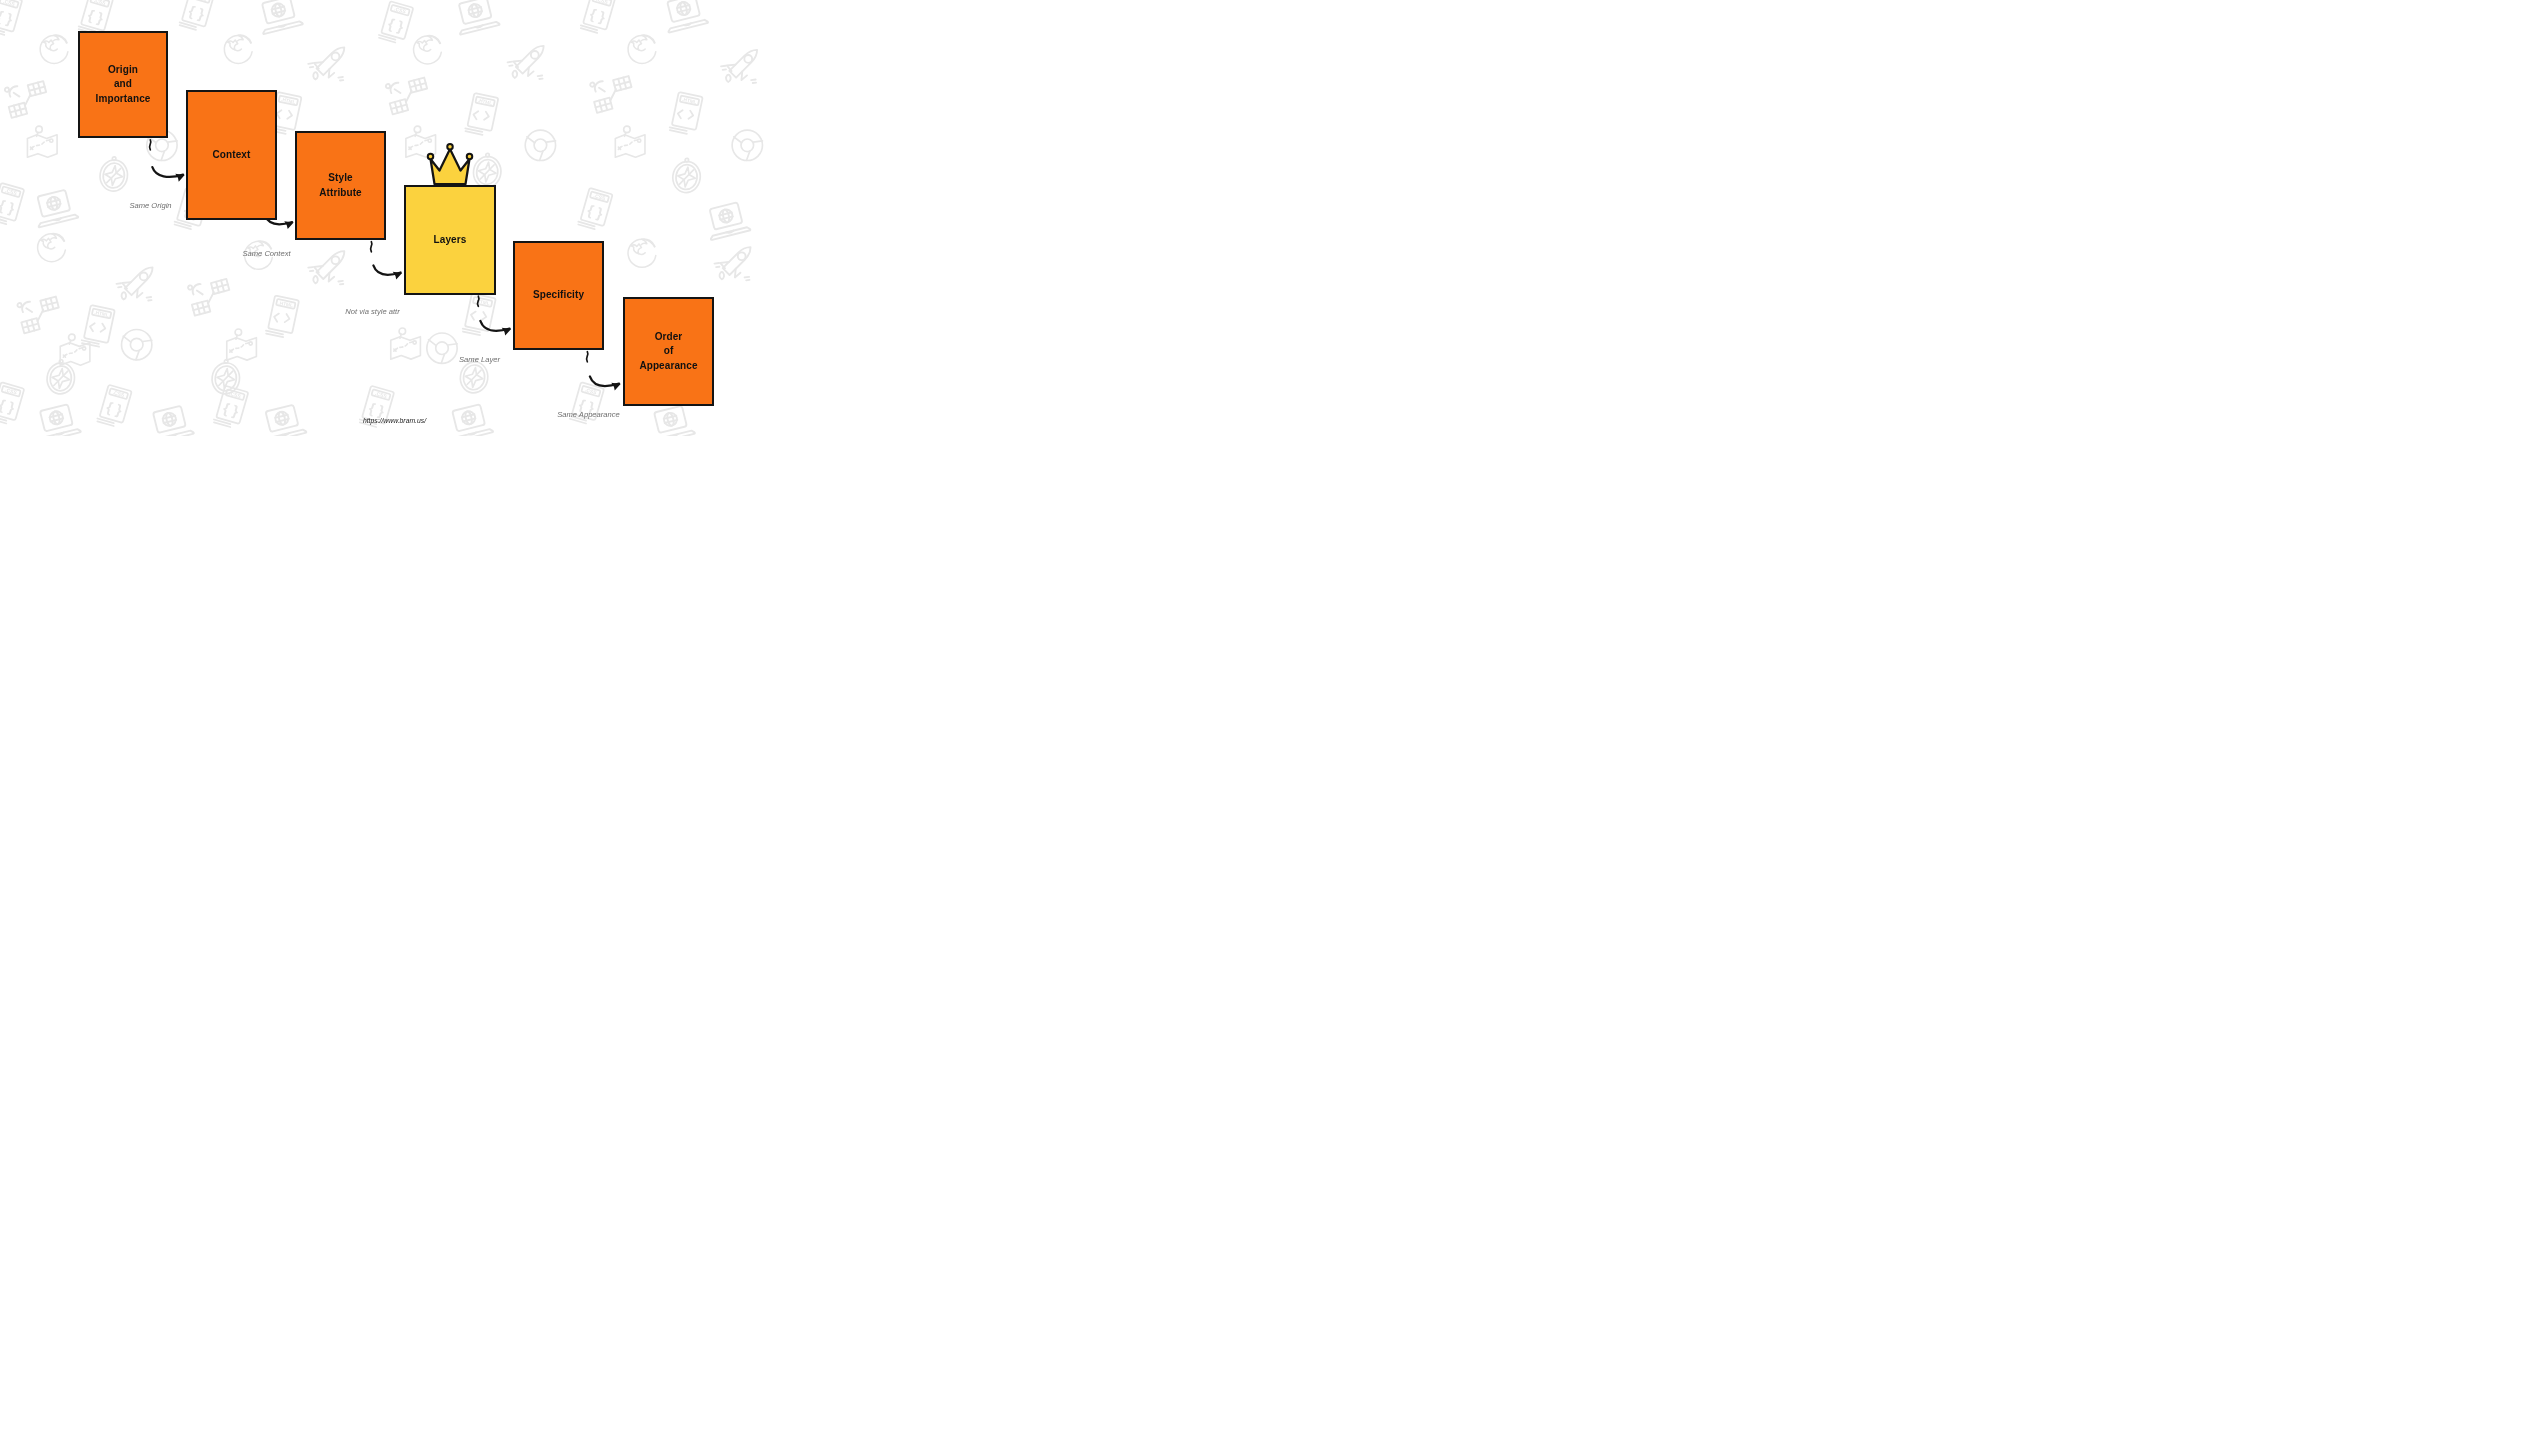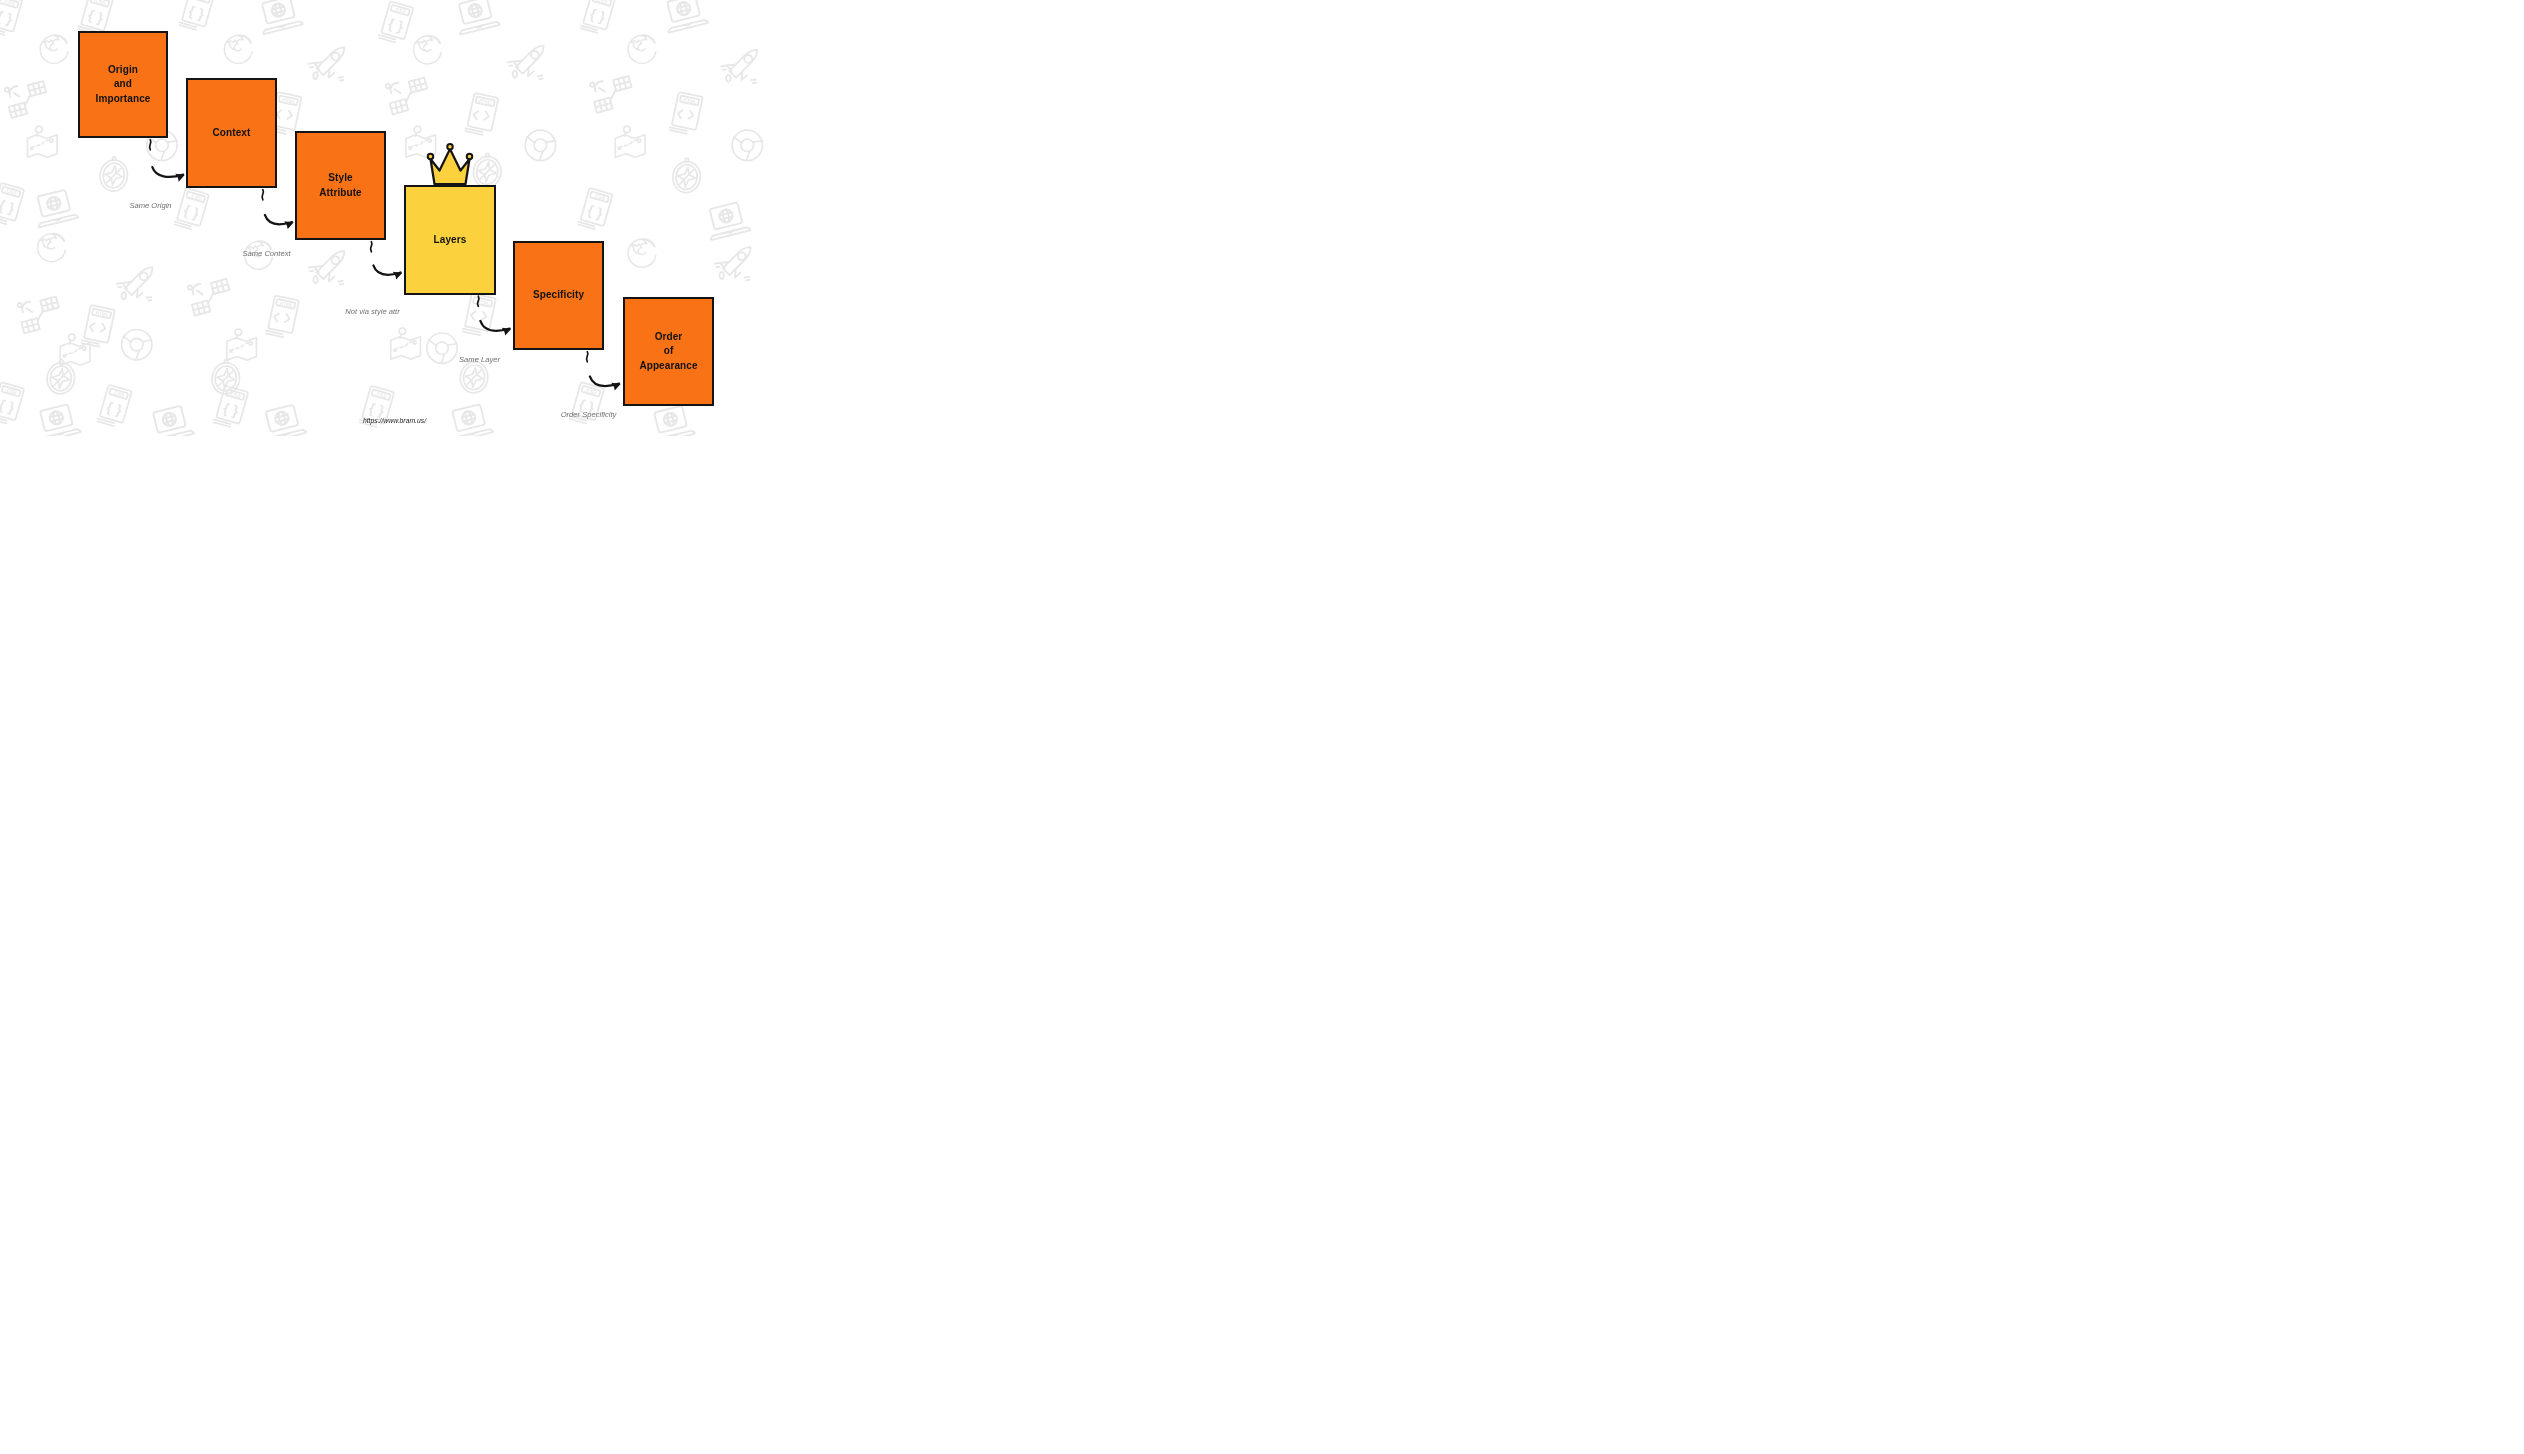--- a/index.html
+++ b/index.html
@@ -214,21 +214,21 @@
         <path d="M1168 746 C 1175 766, 1197 769, 1226 760" fill="none" stroke="#141414" stroke-width="4.4" stroke-linecap="round"></path>
         <path d="M0 0 L-17 -8 Q-13 1 -15 9 Z" fill="#141414" transform="translate(1229,761) rotate(-17)"></path>
       </g>
     </svg>
 
   <div class="box" style="left:78px;top:31px;width:90px;height:107px">
     <span class="box-label">Origin
 and
 Importance</span>
   </div>
-  <div class="box" style="left:186px;top:78px;width:91px;height:110px">
+  <div class="box" style="left:186px;top:90px;width:91px;height:130px">
     <span class="box-label">Context</span>
   </div>
   <div class="box" style="left:295px;top:131px;width:91px;height:109px">
     <span class="box-label">Style
 Attribute</span>
   </div>
   <div class="box highlight" style="left:404px;top:185px;width:92px;height:110px">
     <span class="box-label">Layers</span>
   </div>
   <div class="box" style="left:513px;top:241px;width:91px;height:109px">
@@ -244,17 +244,17 @@
     <path d="M20 84 L12 34 L30 57 L51 14 L72 57 L90 34 L82 84 Z" fill="#FBD23E" stroke="#141414" stroke-width="4.5" stroke-linejoin="round" class="crown-body"></path>
     <circle cx="12" cy="29" r="5.5" fill="#FBD23E" stroke="#141414" stroke-width="4" class="crown-tip"></circle>
     <circle cx="51" cy="9.5" r="5.5" fill="#FBD23E" stroke="#141414" stroke-width="4" class="crown-tip"></circle>
     <circle cx="90" cy="29" r="5.5" fill="#FBD23E" stroke="#141414" stroke-width="4" class="crown-tip"></circle>
   </svg>
 
   <div class="conn-label" style="left:95px;top:156px">Same Origin</div>
   <div class="conn-label" style="left:211px;top:204px">Same Context</div>
   <div class="conn-label" style="left:317px;top:262px">Not via style attr</div>
   <div class="conn-label" style="left:424px;top:310px">Same Layer</div>
-  <div class="conn-label" style="left:533px;top:365px">Order Specificity</div>
+  <div class="conn-label" style="left:533px;top:365px">Same Appearance</div>
 
   <div id="footer-url" style="left:324px;top:417px">https://www.bram.us/</div>
 </div>
 
 
 </body></html>

